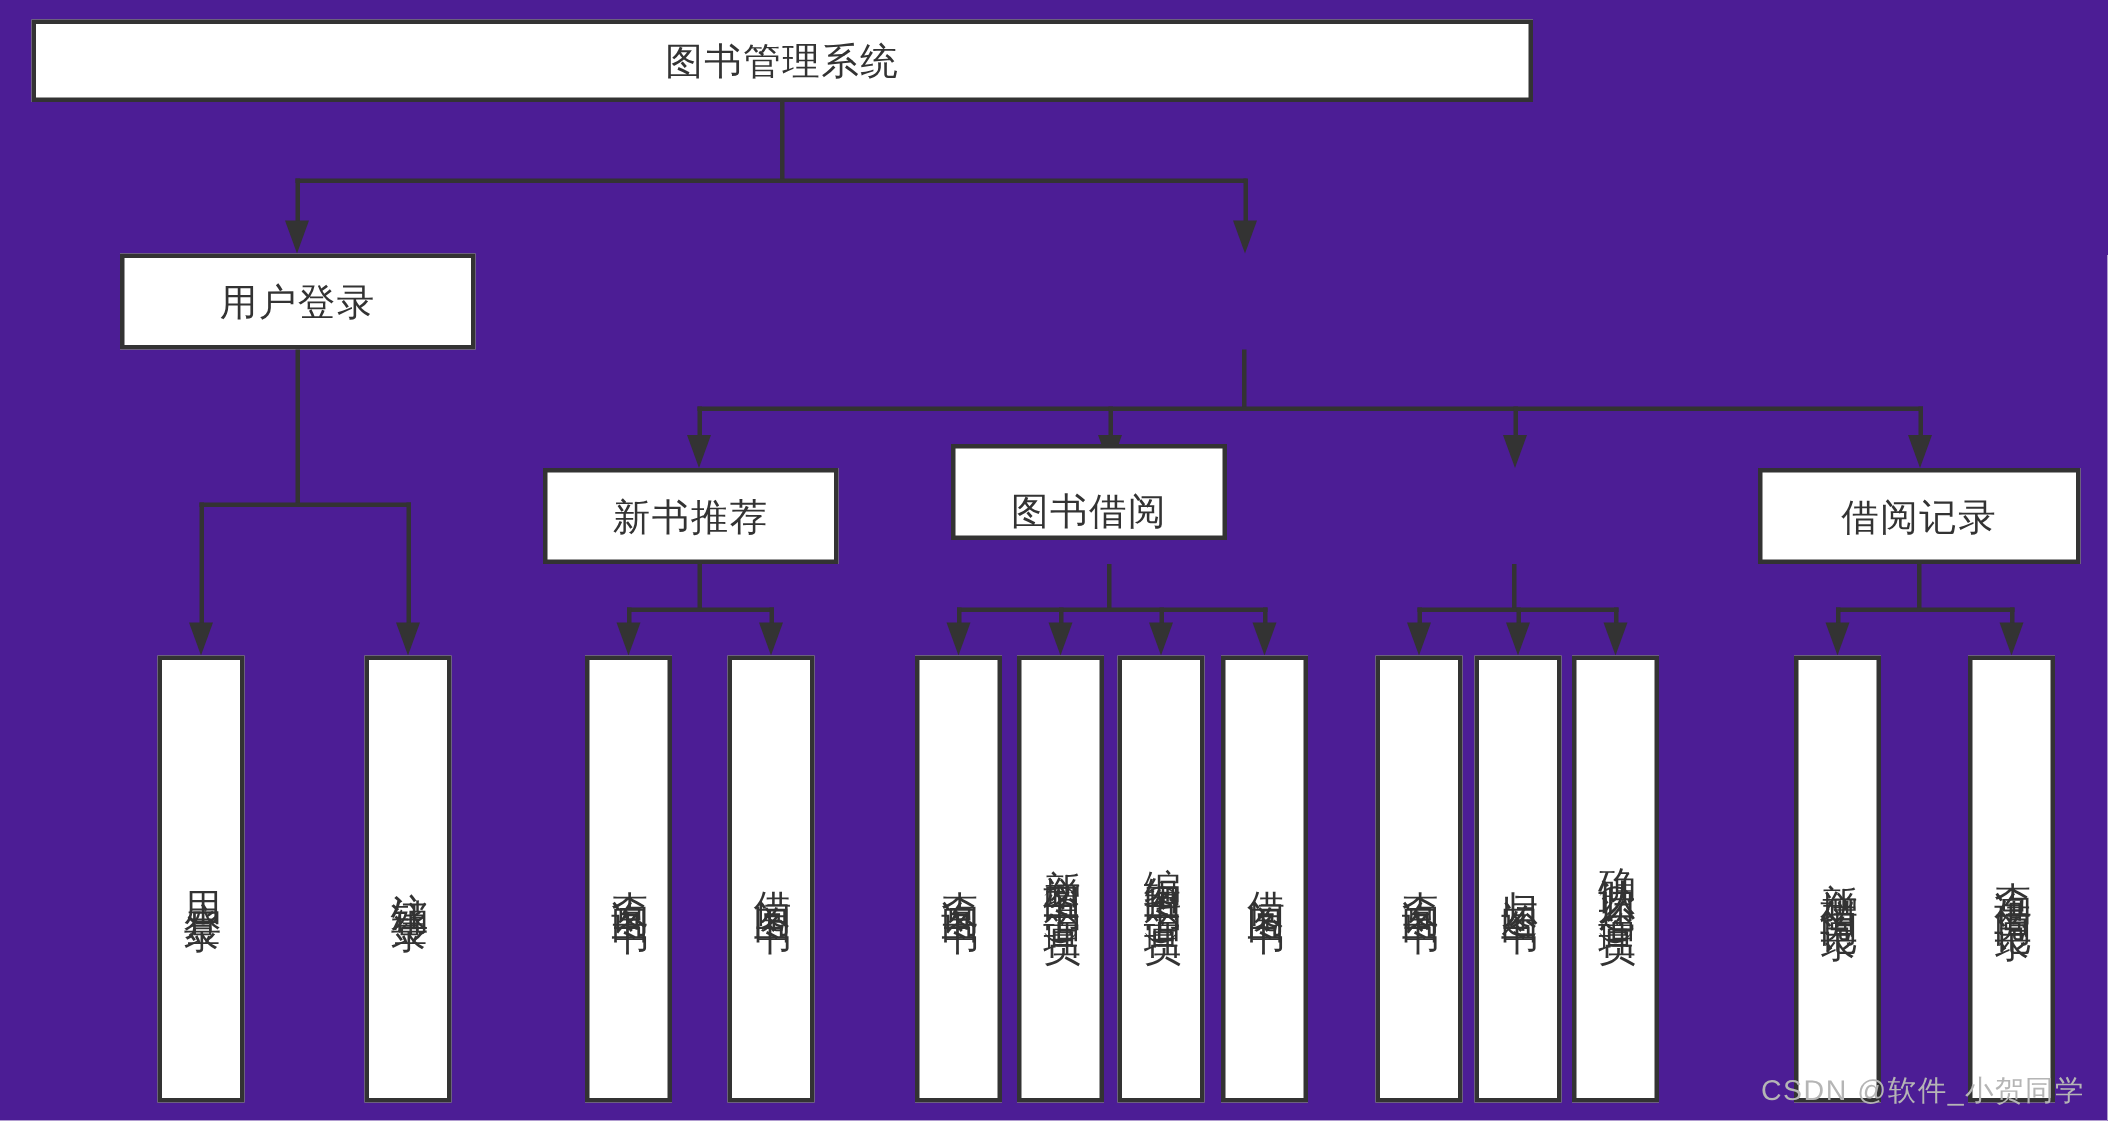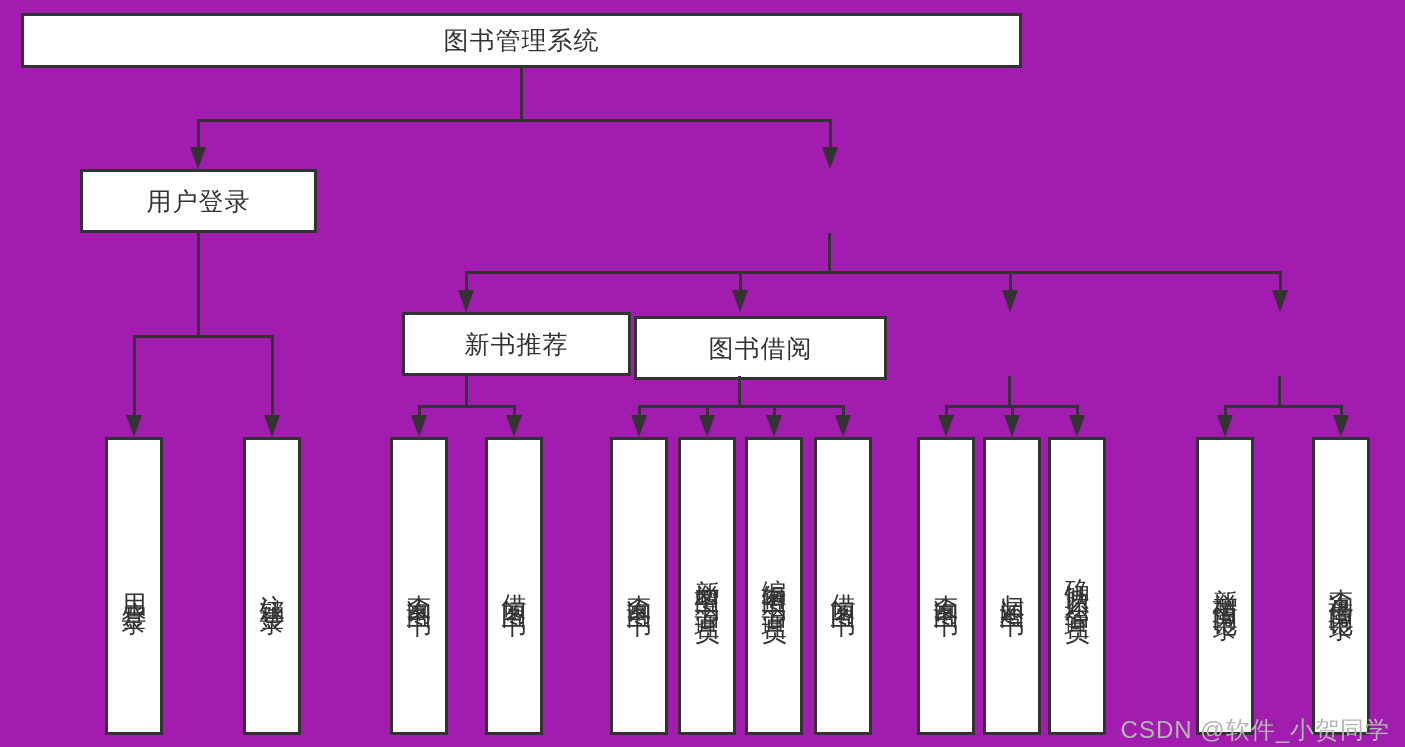--- a/index.html
+++ b/index.html
@@ -1,19 +1,19 @@
 <!DOCTYPE html>
 <html><head>
 <meta charset="utf-8">
 <style>
   html,body { margin:0; padding:0; background:#ffffff; }
   #canvas {
     position:relative;
     width:1405px; height:747px;
-    background:#a21caf;
+    background:#4c1d95;
     overflow:hidden;
     font-family:"Liberation Sans", sans-serif;
     color:#333333;
   }
   
   .hbox {
     position:absolute;
     box-sizing:border-box;
     border:3px solid #333333;
     background:#ffffff;
@@ -51,21 +51,21 @@
   .drop .tri {
     position:absolute; left:0; bottom:0;
     width:0; height:0;
     border-left:8px solid transparent;
     border-right:8px solid transparent;
     border-top:22px solid #333333;
   }
   .watermark {
     position:absolute;
     right:15px; top:714px;
-    font-size:24px;
+    font-size:19px;
     color:#b5b5b5;
     letter-spacing:1px;
   }
 </style>
 </head>
 <body>
 
 <div id="canvas">
 
   <div class="hbox" style="left:21px; top:13px; width:1001px; height:55px;">
@@ -110,25 +110,28 @@
     </div>
   <div class="drop" style="left:1002px; top:271px; height:41px;">
       <i class="stem"></i>
       <i class="tri"></i>
     </div>
   <div class="drop" style="left:1272px; top:271px; height:41px;">
       <i class="stem"></i>
       <i class="tri"></i>
     </div>
 
-  <div class="hbox" style="left:362px; top:312px; width:229px; height:64px;margin-left:40px;">
+  <div class="hbox" style="left:362px; top:312px; width:197px; height:64px;">
     <span>新书推荐</span>
   </div>
-  <div class="hbox" style="left:634px; top:316px; width:253px; height:64px;">
+  <div class="hbox" style="left:634px; top:296px; width:184px; height:64px;align-items:flex-end;">
     <span>图书借阅</span>
+  </div>
+  <div class="hbox" style="left:1172px; top:312px; width:215px; height:64px;">
+    <span>借阅记录</span>
   </div>
 
   <div class="vline" style="left:465px; top:376px; height:30px;"></div>
   <div class="hline" style="left:418px; top:405px; width:98px;"></div>
   <div class="drop" style="left:411px; top:405px; height:32px;">
       <i class="stem"></i>
       <i class="tri"></i>
     </div>
   <div class="drop" style="left:506px; top:405px; height:32px;">
       <i class="stem"></i>

